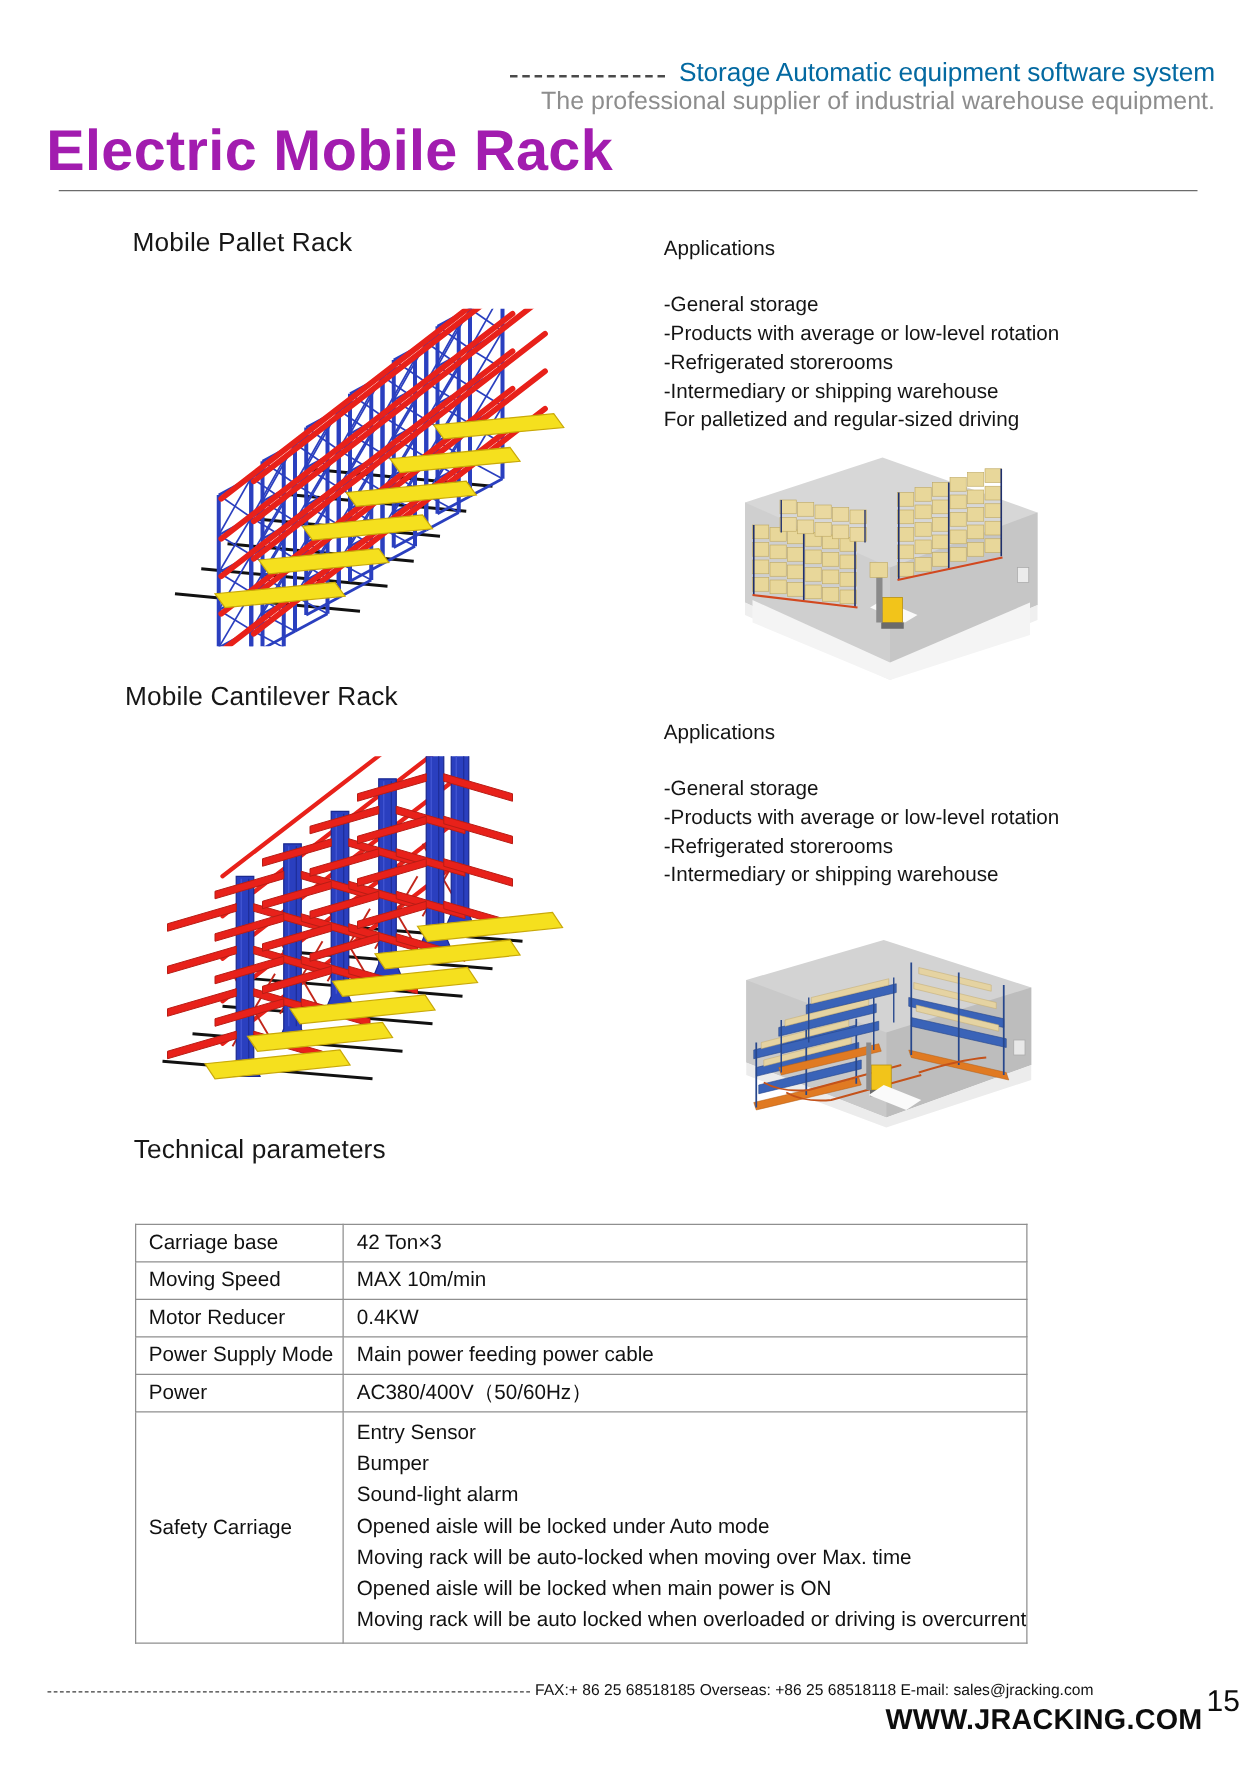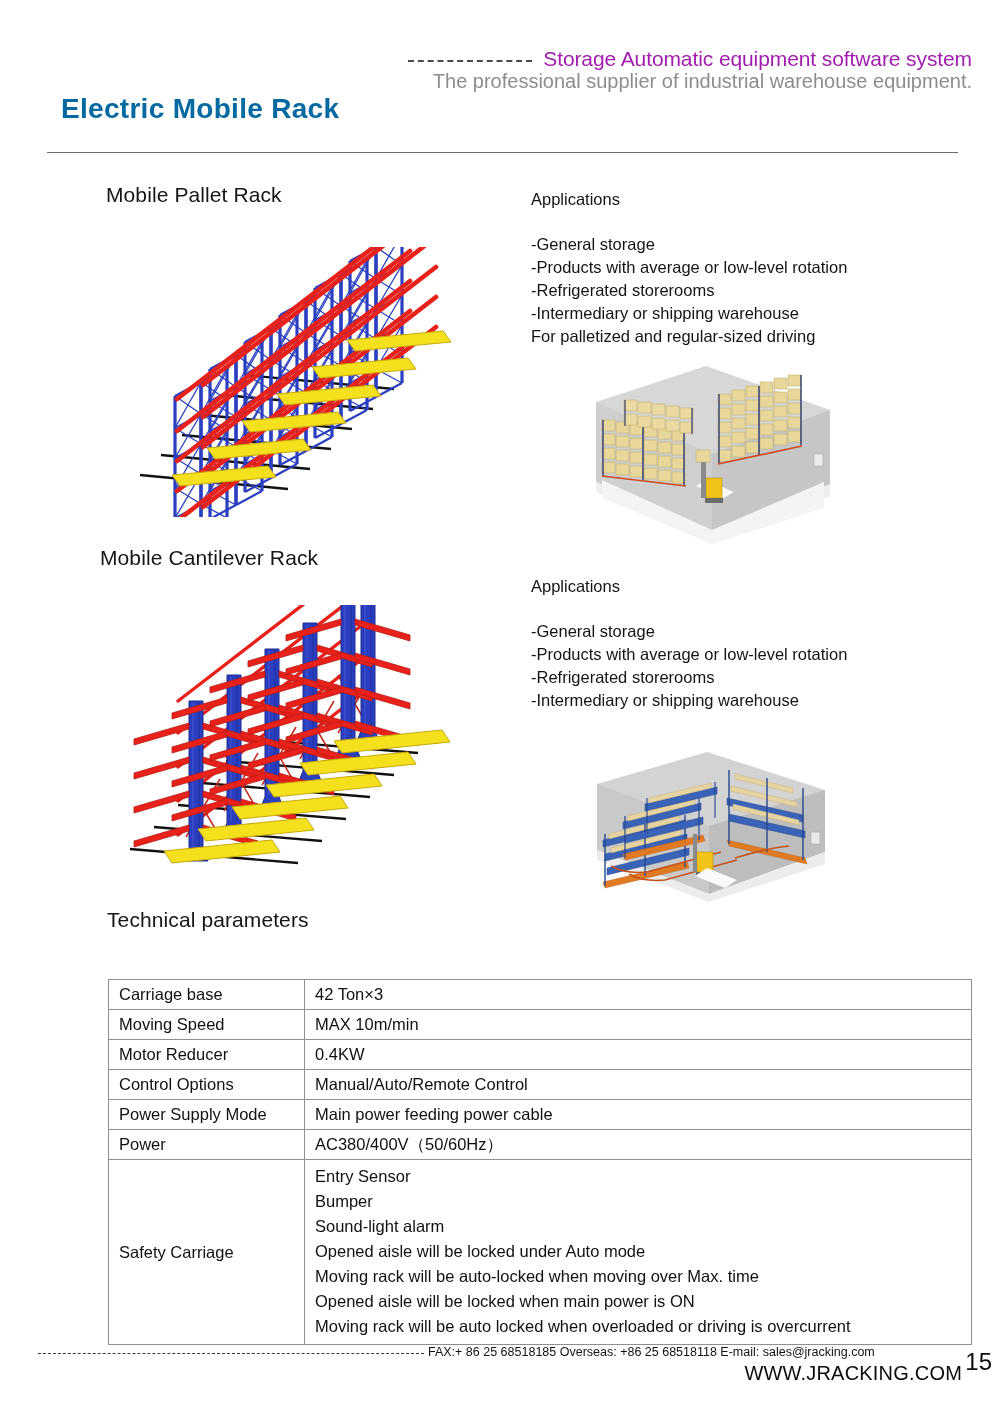--- a/index.html
+++ b/index.html
@@ -31,41 +31,41 @@
     width: 124px;
     height: 0;
     border-top: 2px dashed #4a4a4a;
   }
   .header-title {
     position: absolute;
     right: 28px;
     top: 25px;
     font-size: 21px;
     letter-spacing: -0.1px;
-    color: #a21caf;
+    color: #0369a1;
     white-space: nowrap;
     text-align: right;
   }
   .header-sub {
     position: absolute;
     right: 28px;
     top: 48px;
     font-size: 20px;
     color: #8d8d8d;
     white-space: nowrap;
   }
 
   
   .page-title {
     position: absolute;
-    left: 61px;
+    left: 37px;
     top: 93px;
-    font-size: 28px;
+    font-size: 46px;
     font-weight: bold;
-    color: #0369a1;
+    color: #a21caf;
     letter-spacing: 0.3px;
   }
   .title-rule {
     position: absolute;
     left: 47px;
     top: 152px;
     width: 911px;
     height: 0;
     border-top: 1.6px solid #6b6b6b;
   }
@@ -99,21 +99,21 @@
   #illus-pallet { left: 120px; top: 247px; width: 370px; height: 270px; }
   #illus-cantilever { left: 118px; top: 605px; width: 375px; height: 285px; }
   #photo-pallet { left: 578px; top: 358px; width: 260px; height: 192px; }
   #photo-cantilever { left: 575px; top: 748px; width: 263px; height: 155px; }
 
   
   .tech-table {
     position: absolute;
     left: 108px;
     top: 979px;
-    width: 864px;
+    width: 714px;
     border-collapse: collapse;
     font-size: 16.5px;
     color: #111111;
     background: #ffffff;
   }
   .tech-table td {
     border: 1px solid #8f8f8f;
     padding: 4px 0 5px 10px;
     vertical-align: middle;
     line-height: 20px;
@@ -145,22 +145,22 @@
     left: 428px;
     top: 1345px;
     font-size: 12.5px;
     color: #121212;
     white-space: nowrap;
   }
   .footer-web {
     position: absolute;
     right: 38px;
     top: 1362px;
-    font-size: 20px;
-    font-weight: normal;
+    font-size: 23px;
+    font-weight: bold;
     color: #0d0d0d;
     letter-spacing: 0.2px;
   }
   .footer-page {
     position: absolute;
     right: 8px;
     top: 1348px;
     font-size: 24px;
     color: #0d0d0d;
   }
@@ -686,24 +686,20 @@
     </tr>
     <tr>
       <td class="k">Moving Speed</td>
       <td>MAX 10m/min</td>
     </tr>
     <tr>
       <td class="k">Motor Reducer</td>
       <td>0.4KW</td>
     </tr>
     <tr>
-      <td class="k">Control Options</td>
-      <td>Manual/Auto/Remote Control</td>
-    </tr>
-    <tr>
       <td class="k">Power Supply Mode</td>
       <td>Main power feeding power cable</td>
     </tr>
     <tr>
       <td class="k">Power</td>
       <td>AC380/400V（50/60Hz）</td>
     </tr>
     <tr>
       <td class="k safety-k">Safety Carriage</td>
       <td>

